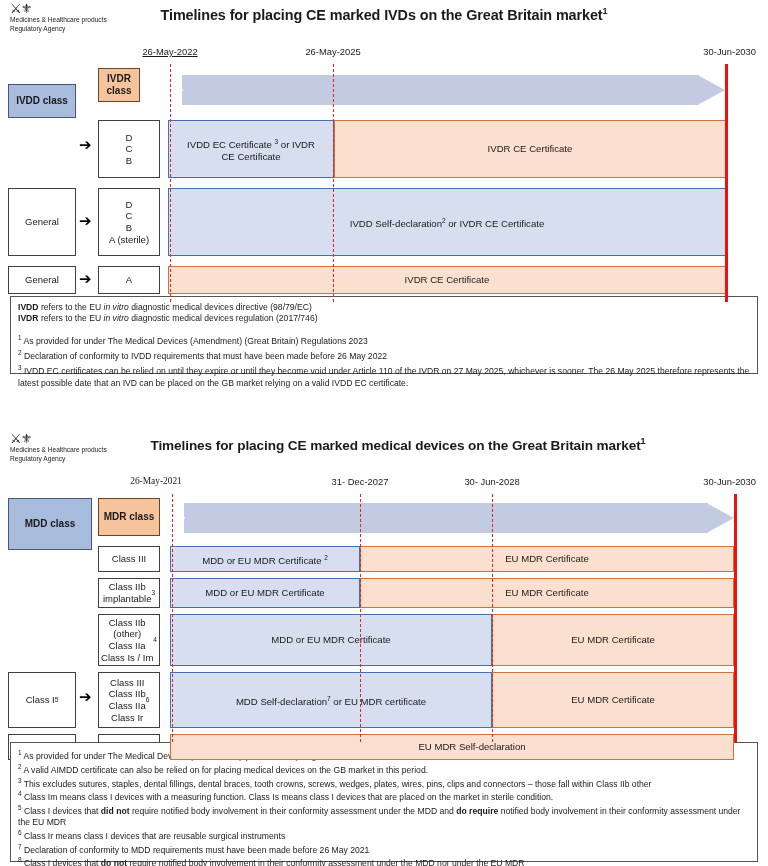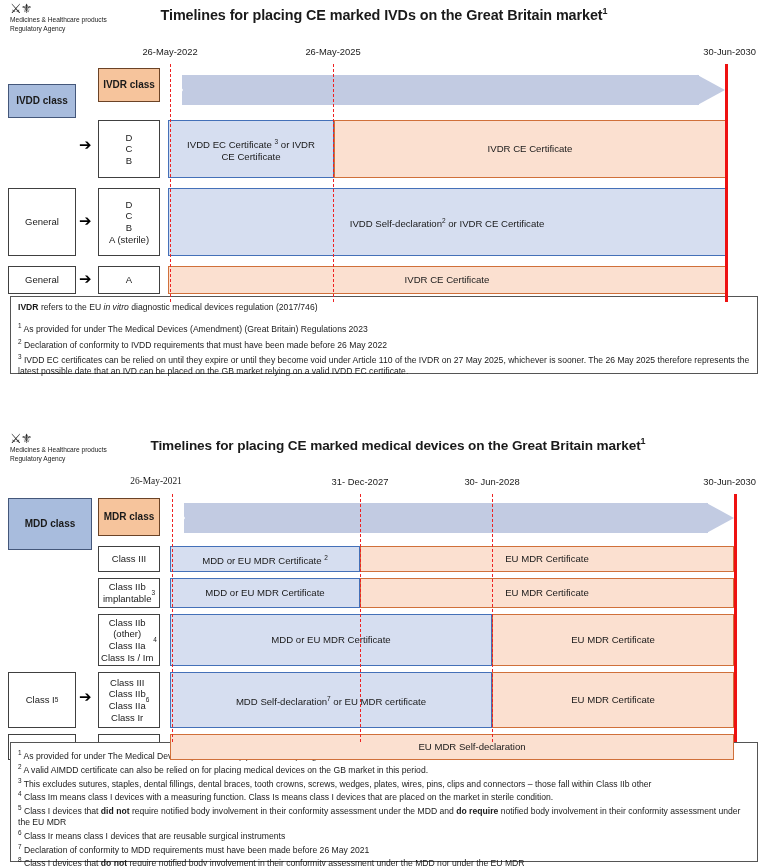--- a/index.html
+++ b/index.html
@@ -103,33 +103,33 @@
   <div class="hdr">
     <div class="logo">
       <div class="crown">⚔⚜</div>
       <div class="logo-txt">Medicines &amp; Healthcare products</div>
       <div class="logo-txt">Regulatory Agency</div>
     </div>
     <div class="title"><span>Timelines for placing CE marked IVDs on the Great Britain market</span><sup>1</sup></div>
   </div>
 
   <div class="axis">
-    <span class="datelbl" style="left:170px;">26-May-2022</span>
+    <span class="datelbl" style="left:170px;text-decoration:underline;">26-May-2022</span>
     <span class="datelbl" style="left:333px;">26-May-2025</span>
     <span class="datelbl last" style="left:756px;">30-Jun-2030</span>
   </div>
 
   <div class="plot" style="height:238px;">
 
     <div class="vline" style="left:170px; top:0px;  height:238px;"></div>
     <div class="vline" style="left:333px; top:0px;  height:238px;"></div>
     <div class="redline" style="left:725px; top:0px; height:238px;"></div>
 
     <div class="kbox blue" style="left:8px;  top:20px;  width:68px; height:34px;">IVDD class</div>
-    <div class="kbox orange" style="left:98px; top:4px;  width:62px; height:34px;">IVDR class</div>
+    <div class="kbox orange" style="left:98px; top:4px;  width:42px; height:34px;">IVDR class</div>
 
     <div class="arrowband" style="left:168px; top:2px; width:557px; height:48px;">
       <div class="shaft"></div>
       <div class="head"></div>
       <div class="notch"></div>
     </div>
 
     <div class="arrowmark" style="left:79px; top:74px;">➔</div>
     <div class="kbox" style="left:98px; top:56px; width:62px; height:58px; white-space:pre-line;">D
 C
@@ -149,20 +149,21 @@
         <span>IVDD Self-declaration<sup>2</sup> or IVDR CE Certificate</span>
       </div>
 
     <div class="kbox" style="left:8px;  top:202px; width:68px; height:28px;">General</div>
     <div class="arrowmark" style="left:79px; top:208px;">➔</div>
     <div class="kbox" style="left:98px; top:202px; width:62px; height:28px;">A</div>
     <div class="bar o" style="left:168px; top:202px; width:558px; height:28px;">IVDR CE Certificate</div>
   </div>
 
   <div class="notes" style="top:296px; height:78px;">
+    <p><b>IVDD</b> refers to the EU <i>in vitro</i> diagnostic medical devices directive (98/79/EC)</p>
     <p><b>IVDR</b> refers to the EU <i>in vitro</i> diagnostic medical devices regulation (2017/746)</p>
     <p class="gap"><sup>1</sup> As provided for under The Medical Devices (Amendment) (Great Britain) Regulations 2023</p>
     <p><sup>2</sup> Declaration of conformity to IVDD requirements that must have been made before 26 May 2022</p>
     <p><sup>3</sup> IVDD EC certificates can be relied on until they expire or until they become void under Article 110 of the IVDR on 27 May 2025, whichever is sooner. The 26 May 2025 therefore represents the latest possible date that an IVD can be placed on the GB market relying on a valid IVDD EC certificate.</p>
   </div>
 </section>
 
 <section class="chart" id="chart-md">
 
   <div class="hdr">

